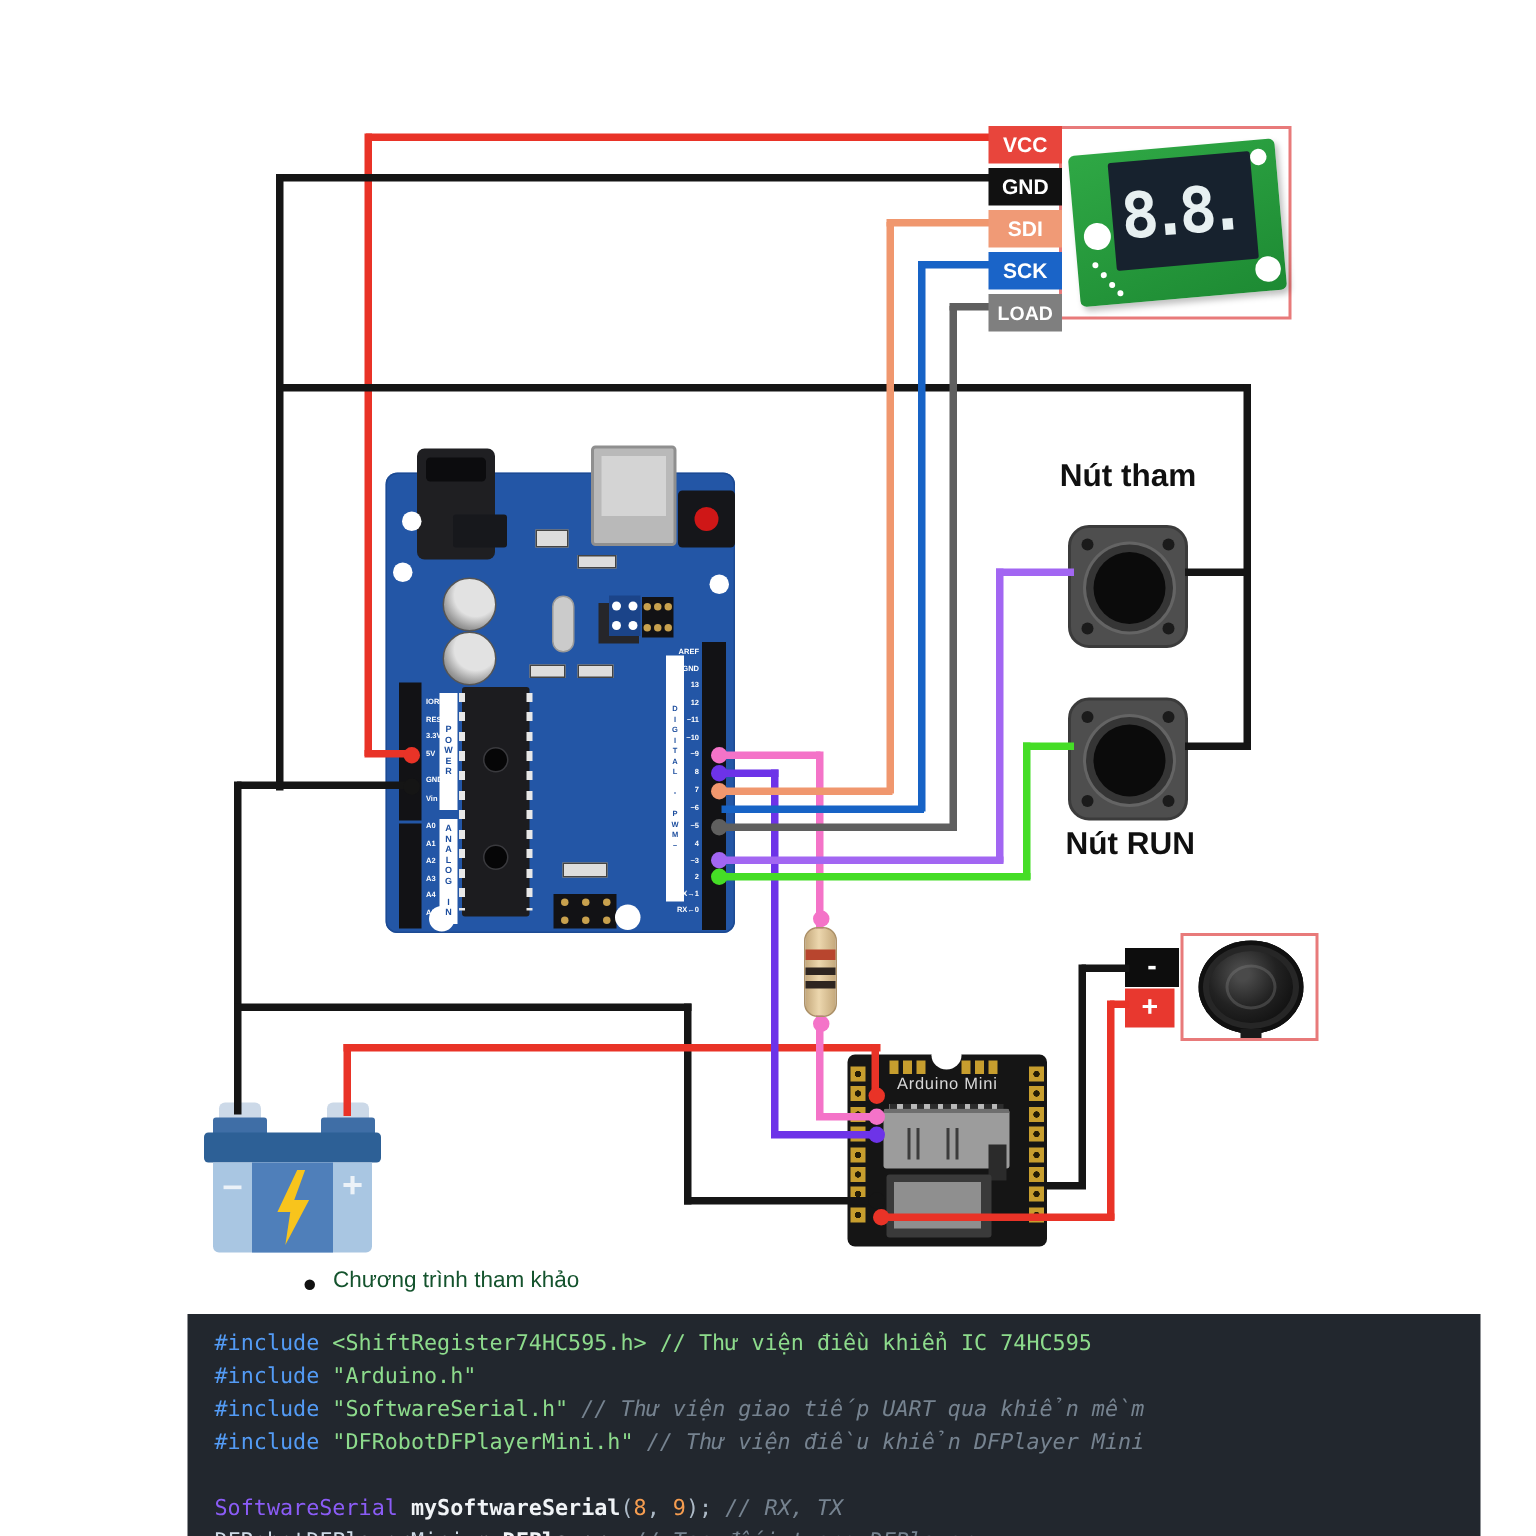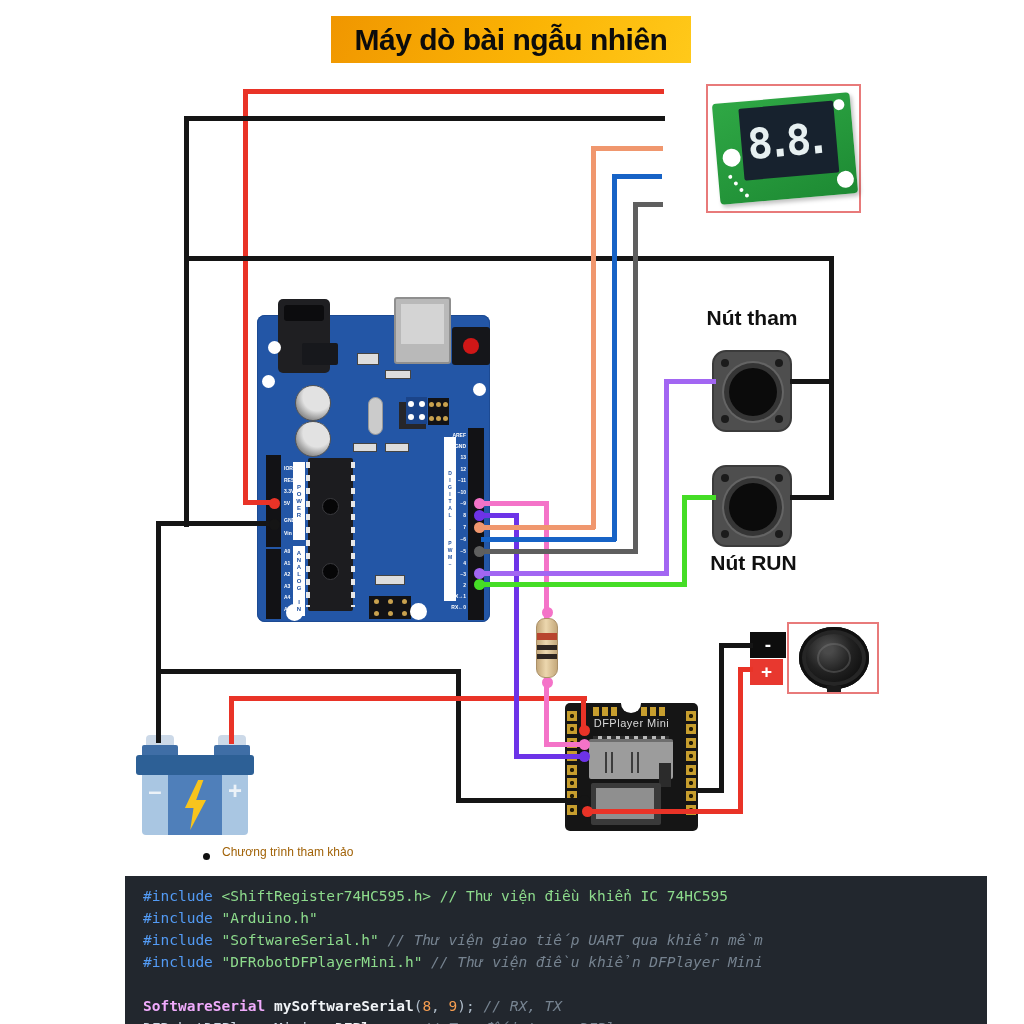--- a/index.html
+++ b/index.html
@@ -74,39 +74,45 @@
 .spk-box{position:absolute;left:787px;top:622px;width:92px;height:72px;border:2px solid #e87a7a;background:#fff;z-index:10}
 .spk-cone{position:absolute;left:10px;top:3px;width:70px;height:62px;border-radius:50%;background:radial-gradient(circle at 42% 36%,#4a4a4a 8%,#222 40%,#0c0c0c 75%,#000);box-shadow:inset 0 0 0 3px #101010,inset 0 0 0 7px #262626}
 .spk-cone:after{content:"";position:absolute;left:18px;top:16px;width:30px;height:26px;border-radius:50%;border:2px solid rgba(130,130,130,.35)}
 .spk-tab{position:absolute;left:38px;top:62px;width:14px;height:6px;background:#1a1a1a}
 
 .resistor{position:absolute;left:536px;top:618px;width:22px;height:60px;z-index:24;background:linear-gradient(90deg,#c5a97c,#ecd7ae 45%,#c5a97c);border-radius:9px;border:1px solid #ab9068}
 .resistor i{position:absolute;left:0;width:20px}
 
 .note-row{position:absolute;left:198px;top:845px;z-index:30}
 .bullet{position:absolute;left:5px;top:8px;width:7px;height:7px;border-radius:50%;background:#111}
-.note-text{position:absolute;left:24px;top:0;width:300px;font-size:12px;color:#a16207;white-space:nowrap}
+.note-text{position:absolute;left:24px;top:0;width:300px;font-size:15px;color:#14532d;white-space:nowrap}
 .code-panel{position:absolute;left:125px;top:876px;width:862px;height:148px;background:#22272e;z-index:30;padding:9px 0 0 18px;font-family:"DejaVu Sans Mono",monospace;font-size:14.5px;overflow:hidden}
 .code-line{height:22px;line-height:22px;white-space:pre}
 .tok-kw{color:#539bf5}
 .tok-grn{color:#8ddb8c}
 .tok-cmt{color:#768390;font-style:italic}
-.tok-typ{color:#f0abfc;font-weight:bold}
+.tok-typ{color:#8b5cf6;font-weight:normal}
 .tok-var{color:#f0f3f6;font-weight:bold}
 .tok-num{color:#f69d50}
 .tok-pln{color:#adbac7}
 .tok-brt{color:#cdd9e5}
 </style>
 </head>
 <body>
 
 <div id="canvas">
 
-  <div class="title-banner">Máy dò bài ngẫu nhiên</div>
-
+
+  <div id="display-pin-labels">
+      <div class="plabel" style="background: rgb(232, 69, 60);">VCC</div>
+      <div class="plabel" style="background: rgb(17, 17, 17);">GND</div>
+      <div class="plabel" style="background: rgb(240, 154, 118);">SDI</div>
+      <div class="plabel" style="background: rgb(26, 100, 200);">SCK</div>
+      <div class="plabel" style="background: rgb(127, 127, 127); font-size: 13px;">LOAD</div>
+    </div>
 
   <div class="display-box">
     <div class="display-pcb">
       <div class="display-face">8.8.</div>
       <div class="hole" style="left:6px;top:46px;width:18px;height:18px"></div>
       <div class="hole" style="left:121px;top:6px;width:11px;height:11px"></div>
       <div class="hole" style="left:118px;top:78px;width:17px;height:17px"></div>
       <div class="hole" style="left:10px;top:72px;width:4px;height:4px"></div>
       <div class="hole" style="left:15px;top:79px;width:4px;height:4px"></div>
       <div class="hole" style="left:20px;top:86px;width:4px;height:4px"></div>
@@ -227,21 +233,21 @@
     <div class="band"></div>
     <div class="body"></div>
     <div class="panel"></div>
     <div class="bolt"></div>
     <div class="sign" style="left:14px">–</div>
     <div class="sign" style="left:94px">+</div>
   </div>
 
   <div class="dfplayer">
     <div class="notch"></div>
-    <div class="df-name">DFPlayer Mini</div>
+    <div class="df-name">Arduino Mini</div>
     <div class="sdcontacts"></div>
     <div class="sdslot">
       <i style="left:16px"></i>
         <i style="left:22px"></i>
         <i style="left:42px"></i>
         <i style="left:48px"></i>
     </div>
     <div class="df-chip"></div>
     <div class="lowslot"></div>
     <div id="df-pins">

